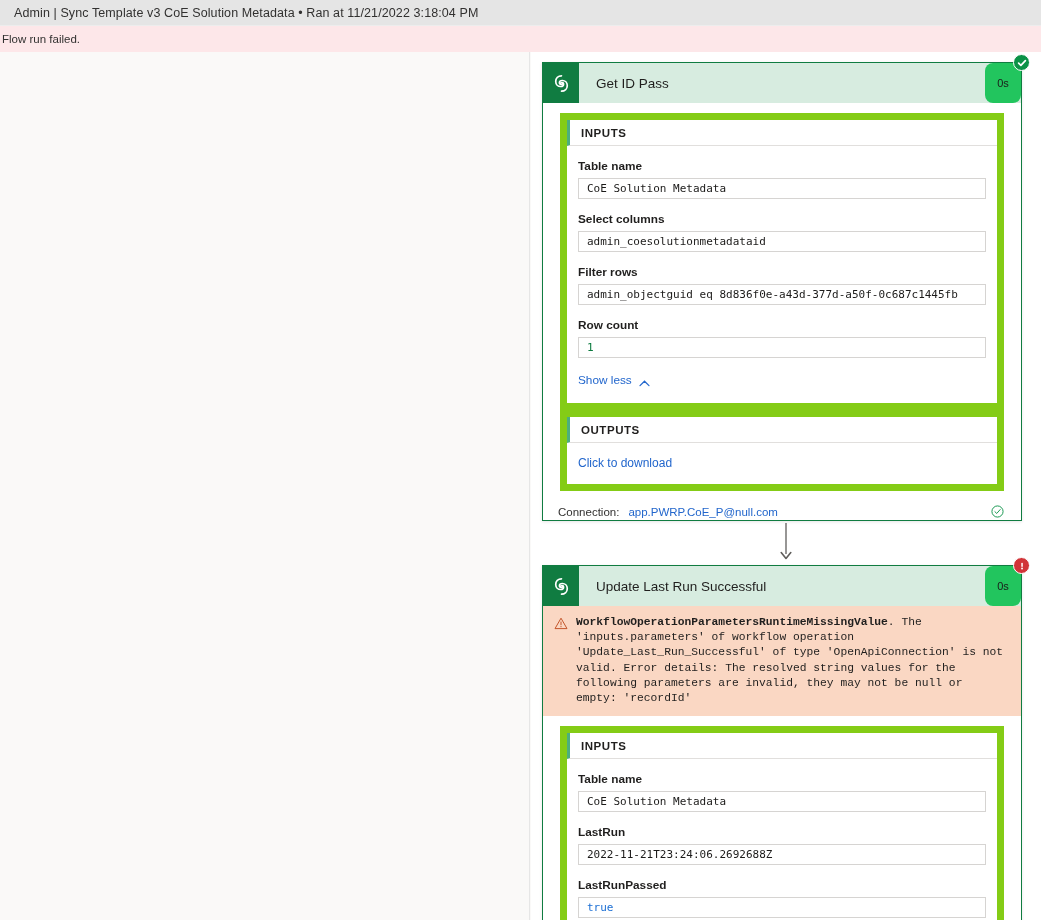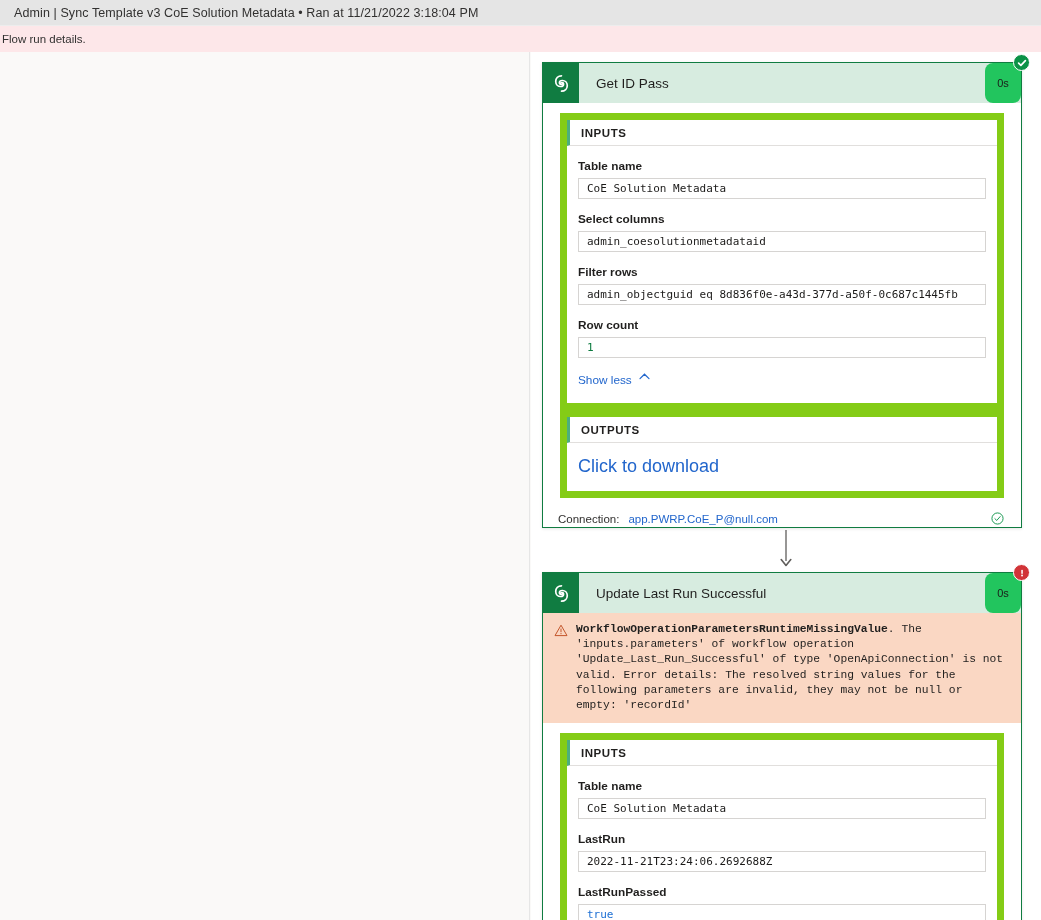--- a/index.html
+++ b/index.html
@@ -173,32 +173,32 @@
     font-size: 11px;
     color: #1b1a19;
     white-space: pre;
     overflow: hidden;
   }
   .field-value.num { color: #0b7a3e; }
   .field-value.bool { color: #1c6fd4; }
 
   .show-less {
     display: flex;
-    align-items: flex-start;
+    align-items: flex-end;
     gap: 7px;
     font-size: 11.8px;
     color: #2266cc;
     padding: 2px 0 9px 0;
     cursor: pointer;
   }
   .show-less svg { display: block; }
 
   .outputs-body {
     padding: 13px 11px 14px 11px;
-    font-size: 18px;
+    font-size: 12px;
   }
   .download-link { color: #2266cc; cursor: pointer; }
 
   .connection-row {
     display: flex;
     align-items: flex-end;
     padding: 3px 17px 2px 15px;
     font-size: 11.5px;
     color: #323130;
   }
@@ -217,21 +217,21 @@
   .connector svg { display: block; }
 </style>
 </head>
 <body>
 
 <div class="run-header">
   <div class="run-header-title">Admin | Sync Template v3 CoE Solution Metadata  •  Ran at 11/21/2022 3:18:04 PM</div>
 </div>
 
 <div class="fail-banner">
-  <div class="fail-banner-text">Flow run details.</div>
+  <div class="fail-banner-text">Flow run failed.</div>
 </div>
 
 <div class="body-split">
 
   <div class="canvas-pane"></div>
 
   <div class="detail-pane">
 
     <div style="height:10px"></div>
     <div class="action-card">

